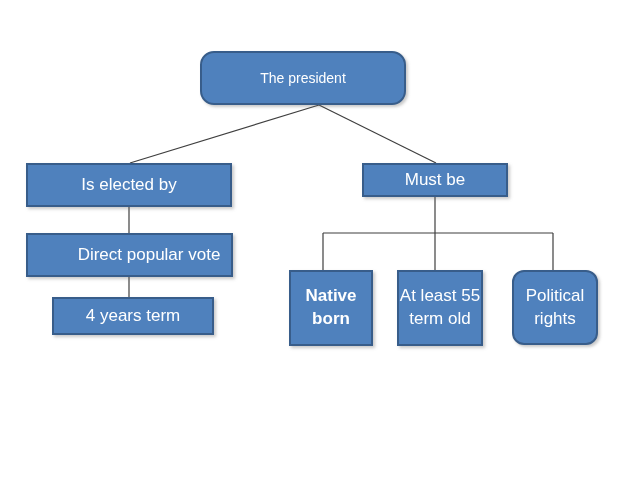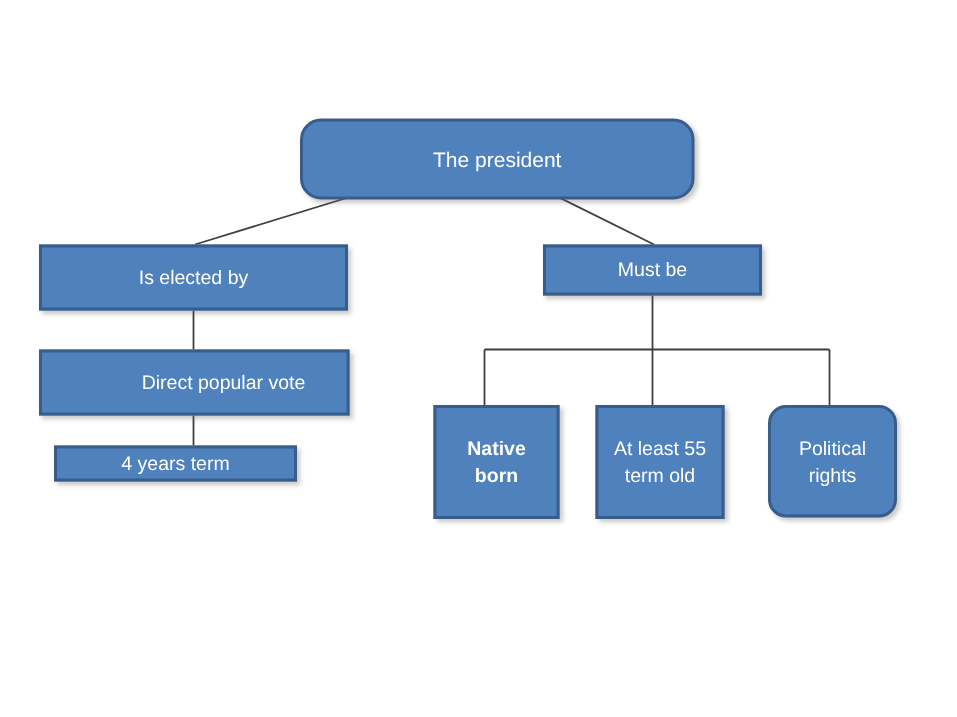--- a/index.html
+++ b/index.html
@@ -28,34 +28,34 @@
     position: absolute;
     box-sizing: border-box;
     background: var(--fill, #4f81bd);
     border: 2px solid var(--border, #385d8a);
     color: var(--text, #ffffff);
     display: flex;
     flex-direction: column;
     align-items: center;
     justify-content: center;
     text-align: center;
-    font-size: 13px;
+    font-size: 17px;
     line-height: 1.35;
     box-shadow: 2px 2px 3px rgba(100,100,100,0.35);
   }
   .node.rounded {
     border-radius: 14px;
     font-size: 14px;
   }
   .node span { display: block; }
 
-  #n-root    { left: 200px; top: 51px;  width: 263px; height: 54px; margin-top: 28px; }
+  #n-root    { left: 200px; top: 51px;  width: 206px; height: 54px; }
   #n-elected { left: 26px;  top: 163px; width: 206px; height: 44px; }
   #n-direct  { left: 26px;  top: 233px; width: 207px; height: 44px; padding-left: 39px; }
-  #n-term    { left: 36px;  top: 297px; width: 162px; height: 24px; }
+  #n-term    { left: 52px;  top: 297px; width: 162px; height: 38px; }
   #n-mustbe  { left: 362px; top: 163px; width: 146px; height: 34px; }
   #n-native  { left: 289px; top: 270px; width: 84px;  height: 76px; font-weight: bold; }
   #n-age     { left: 397px; top: 270px; width: 86px;  height: 76px; }
   #n-rights  { left: 512px; top: 270px; width: 86px;  height: 75px; border-radius: 12px; }
 </style>
 </head>
 <body style="--fill: #4f81bd; --border: #385d8a; --connector: #3f3f3f; --text: #ffffff;">
 
 <div class="stage">
 

